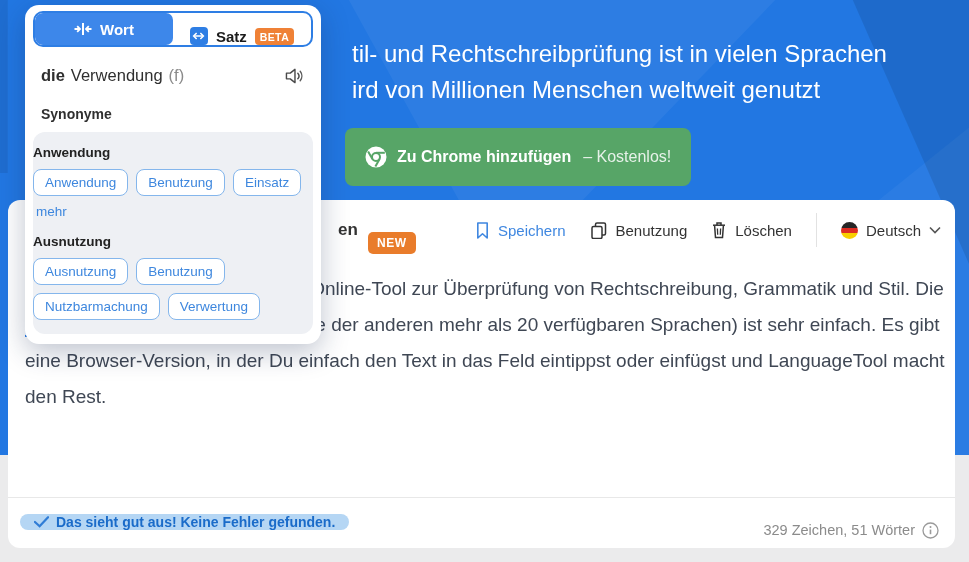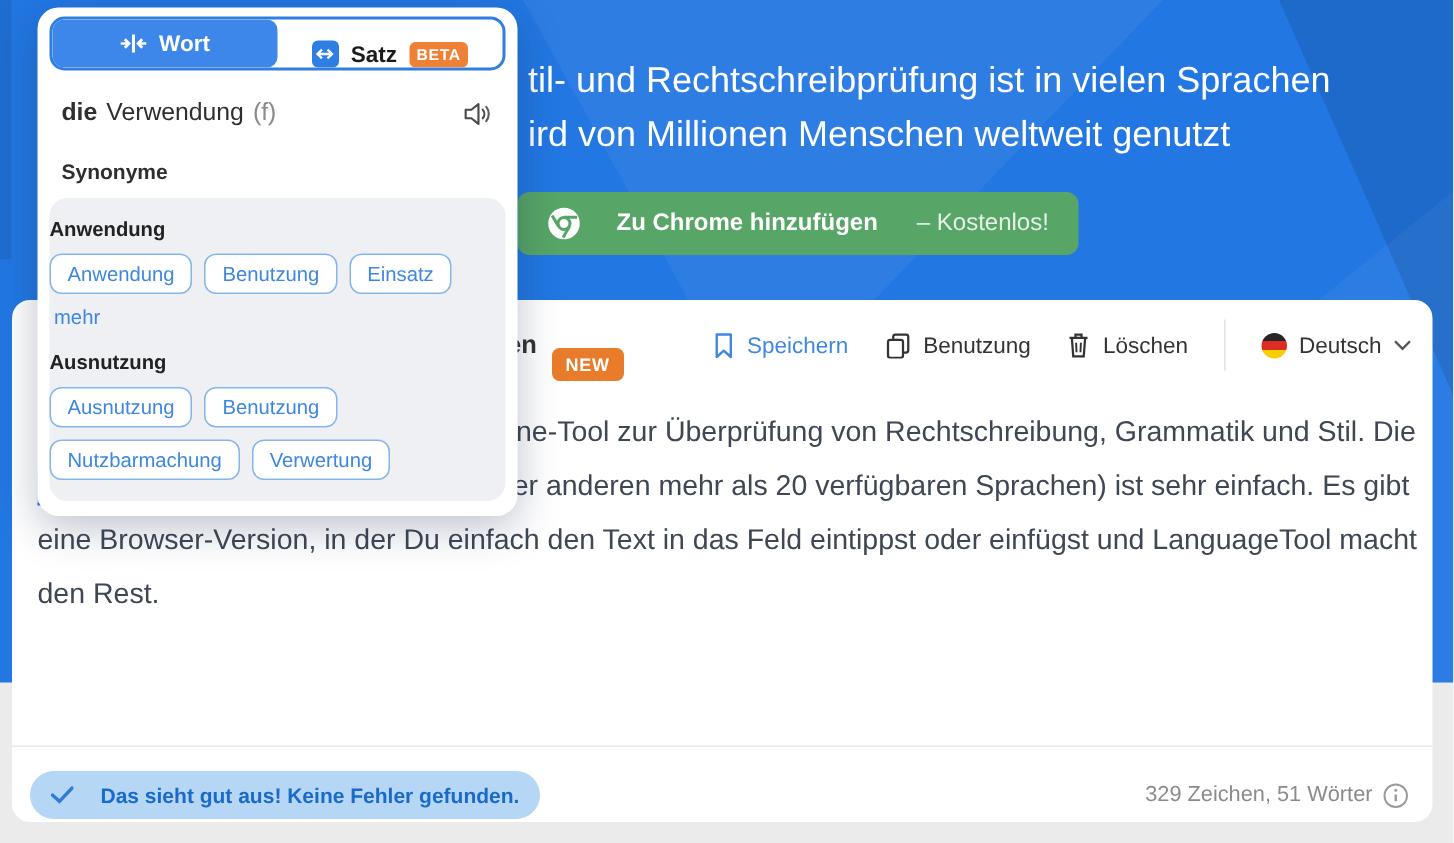--- a/index.html
+++ b/index.html
@@ -8,45 +8,45 @@
   .page { position:relative; width:969px; height:562px; overflow:hidden; background:#ebebec; }
 
   
   .hero { position:absolute; left:0; top:0; width:969px; height:455px; background:#2277e2; }
   .hero-shape { position:absolute; inset:0; pointer-events:none; }
   .hs1 { background:rgba(255,255,255,0.05); clip-path:polygon(36% 0, 80% 0, 52% 62%); }
   .hs2 { background:rgba(255,255,255,0.045); clip-path:polygon(58% 100%, 100% 28%, 100% 100%); }
   .hs3 { background:rgba(0,0,0,0.10); clip-path:polygon(88% 0, 100% 0, 100% 58%); }
   .hs4 { background:rgba(0,0,0,0.08); clip-path:polygon(0 0, 0.8% 0, 0.8% 38%, 0 38%); }
   .hero-headline { position:absolute; left:352px; top:36px; color:#ffffff; font-size:24px; line-height:36px; font-weight:400; }
-  .cta-button { position:absolute; left:345px; top:128px; height:42px; padding:0 20px; background:#57a567; border-radius:8px; display:flex; align-items:center; gap:24px; color:#fff; font-size:16px; cursor:pointer; border:none; }
+  .cta-button { position:absolute; left:345px; top:128px; height:58px; padding:0 20px; background:#57a567; border-radius:8px; display:flex; align-items:center; gap:10px; color:#fff; font-size:16px; cursor:pointer; border:none; }
   .cta-bold { font-weight:700; }
   .cta-rest { opacity:.85; margin-left:2px; }
 
   
   .editor-panel { position:absolute; left:8px; top:200px; width:947px; height:348px; background:#ffffff; border-radius:12px; }
   .doc-frag { position:absolute; left:330px; top:20px; font-weight:700; font-size:17px; color:#333; }
   .new-badge { position:absolute; left:360px; top:32px; background:#e97c2b; color:#fff; font-weight:700; font-size:12px; padding:4px 9px; border-radius:5px; letter-spacing:.5px; }
   .toolbar-actions { position:absolute; right:14px; top:0; height:60px; display:flex; align-items:center; gap:24px; }
   .tb-btn { display:flex; align-items:center; gap:8px; font-size:15px; color:#333; cursor:pointer; background:none; border:none; font-family:inherit; }
   .tb-save { color:#3f87e0; }
   .tb-divider { width:1px; height:34px; background:#e2e2e2; }
   .lang-select { display:flex; align-items:center; gap:8px; font-size:15px; color:#333; cursor:pointer; }
   .flag-de { width:17px; height:17px; border-radius:50%; background:linear-gradient(#262626 0 33%, #dd2c23 33% 66%, #f8ce00 66% 100%); }
 
   .doc-text { position:absolute; left:17px; top:71px; width:915px; font-size:19px; color:#3f4754; }
   .doc-line { height:36px; line-height:36px; white-space:nowrap; }
   .syn-highlight { background:#cfe2f6; border-bottom:2px solid #2e7ee4; padding:0 1px; }
 
   .footer-divider { position:absolute; left:0; right:0; top:297px; height:1px; background:#e8e8e8; }
-  .status-pill { position:absolute; left:12px; top:314px; height:32px; display:flex; align-items:center; gap:18px; background:#b5d6f4; border-radius:16px; padding:0 14px; color:#1a6bc9; font-weight:700; font-size:14px; }
+  .status-pill { position:absolute; left:12px; top:314px; height:16px; display:flex; align-items:center; gap:7px; background:#b5d6f4; border-radius:16px; padding:0 14px; color:#1a6bc9; font-weight:700; font-size:14px; }
   .word-count { position:absolute; right:16px; top:314px; height:32px; display:flex; align-items:center; gap:7px; color:#8b8b8b; font-size:14.5px; }
 
   
-  .popup { position:absolute; left:25px; top:5px; width:320px; background:#fff; border-radius:14px; box-shadow:0 8px 28px rgba(20,40,80,.28); padding-bottom:10px; z-index:10; }
+  .popup { position:absolute; left:25px; top:5px; width:296px; background:#fff; border-radius:14px; box-shadow:0 8px 28px rgba(20,40,80,.28); padding-bottom:10px; z-index:10; }
   .tab-bar { display:flex; height:36px; border:2px solid #2e7ee4; border-radius:10px; margin:6px 8px 0; background:#fff; overflow:hidden; }
   .tab { flex:1; display:flex; align-items:center; justify-content:center; gap:8px; font-weight:700; font-size:15px; cursor:pointer; }
   .tab-word { background:#3d87ea; color:#fff; border-radius:7px; }
   .tab-satz { color:#1b1b1b;align-items:flex-end; }
   .satz-icon { width:18px; height:18px; background:#2e7ee4; border-radius:4px; display:flex; align-items:center; justify-content:center; }
   .beta-badge { background:#ef8136; color:#fff; font-size:10.5px; font-weight:700; padding:2.5px 5px; border-radius:4px; letter-spacing:.4px; }
   .word-row { display:flex; align-items:center; padding:0 16px; margin-top:19px; font-size:16.5px; color:#2f2f2f; }
   .word-article { font-weight:700; }
   .word-term { margin-left:6px; }
   .word-gender { margin-left:6px; color:#8a8a8a; }

